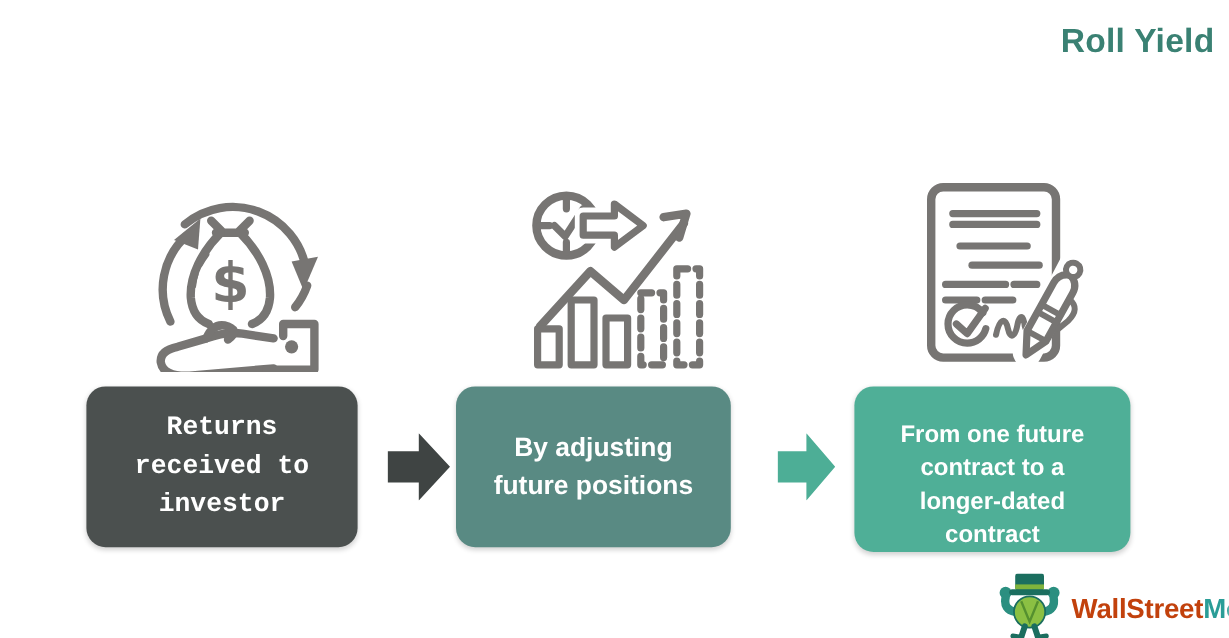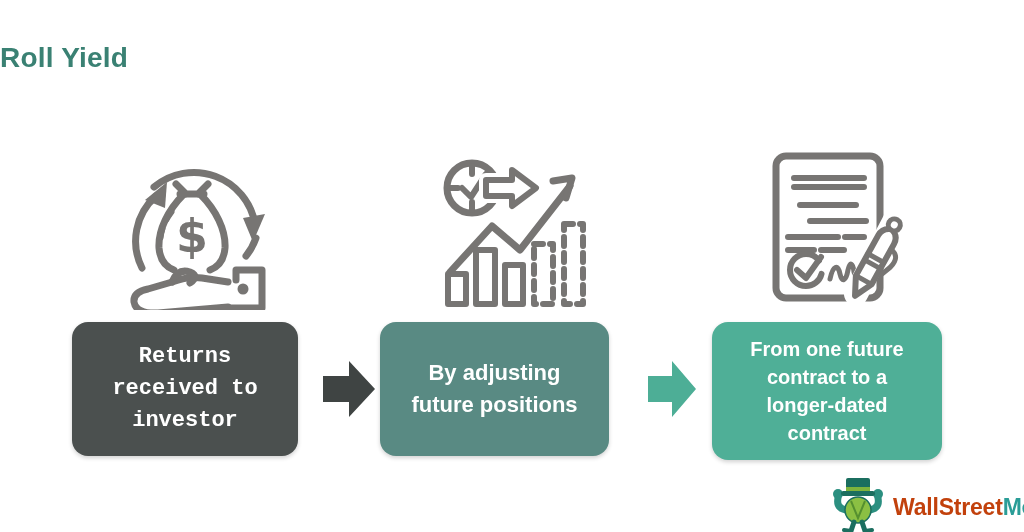--- a/index.html
+++ b/index.html
@@ -1,33 +1,33 @@
 <!DOCTYPE html>
 <html><head>
 <meta charset="utf-8">
 <style>
   * { margin:0; padding:0; box-sizing:border-box; }
   html,body { width:1024px; height:532px; background:#ffffff; overflow:hidden;
               font-family:"Liberation Sans", sans-serif; }
   .canvas { position:relative; width:1024px; height:532px; background:#fff; }
 
-  .title { position:absolute; left:0; right:12px; top:18px; text-align:left;
-           font-size:28px; font-weight:bold; color:#3A8173; letter-spacing:.2px;margin-top:24px; }
+  .title { position:absolute; left:0; right:12px; top:18px; text-align:right;
+           font-size:28px; font-weight:bold; color:#3A8173; letter-spacing:.2px; }
 
   .icon { position:absolute; width:160px; height:160px; }
   .icon-1 { left:112px; top:150px; }
   .icon-2 { left:436px; top:148px; }
   .icon-3 { left:752px; top:148px; }
 
   .box { position:absolute; top:322px; height:134px; border-radius:16px;
          display:flex; align-items:center; justify-content:center; text-align:center;
          color:#ffffff; font-weight:bold; box-shadow:0 2px 4px rgba(0,0,0,.18); }
   .box-1 { left:72px;  width:226px; background:#4B504F; font-size:22px; line-height:32px; padding:0 20px;font-family:Liberation Mono, monospace; }
   .box-2 { left:380px; width:229px; background:#598A83; font-size:22px; line-height:32px; padding:0 20px; }
-  .box-3 { left:712px; width:230px; height:138px; background:#4FAF97; font-size:20px; line-height:28px; padding:0 24px; }
+  .box-3 { left:712px; width:230px; height:138px; background:#4FAF97; font-size:20px; line-height:28px; padding:0 24px;align-items:flex-end; }
 
   .arrow { position:absolute; top:361px; }
   .arrow-1 { left:323px; }
   .arrow-2 { left:648px; }
 
   .logo { position:absolute; left:830px; top:478px; display:flex; align-items:center; gap:7px; }
   .logo-text { font-size:23px; font-weight:bold; letter-spacing:-0.2px; white-space:nowrap; }
   .logo-text .primary   { color:#c2410c; }
   .logo-text .secondary { color:#2A9D97; }
 </style>

